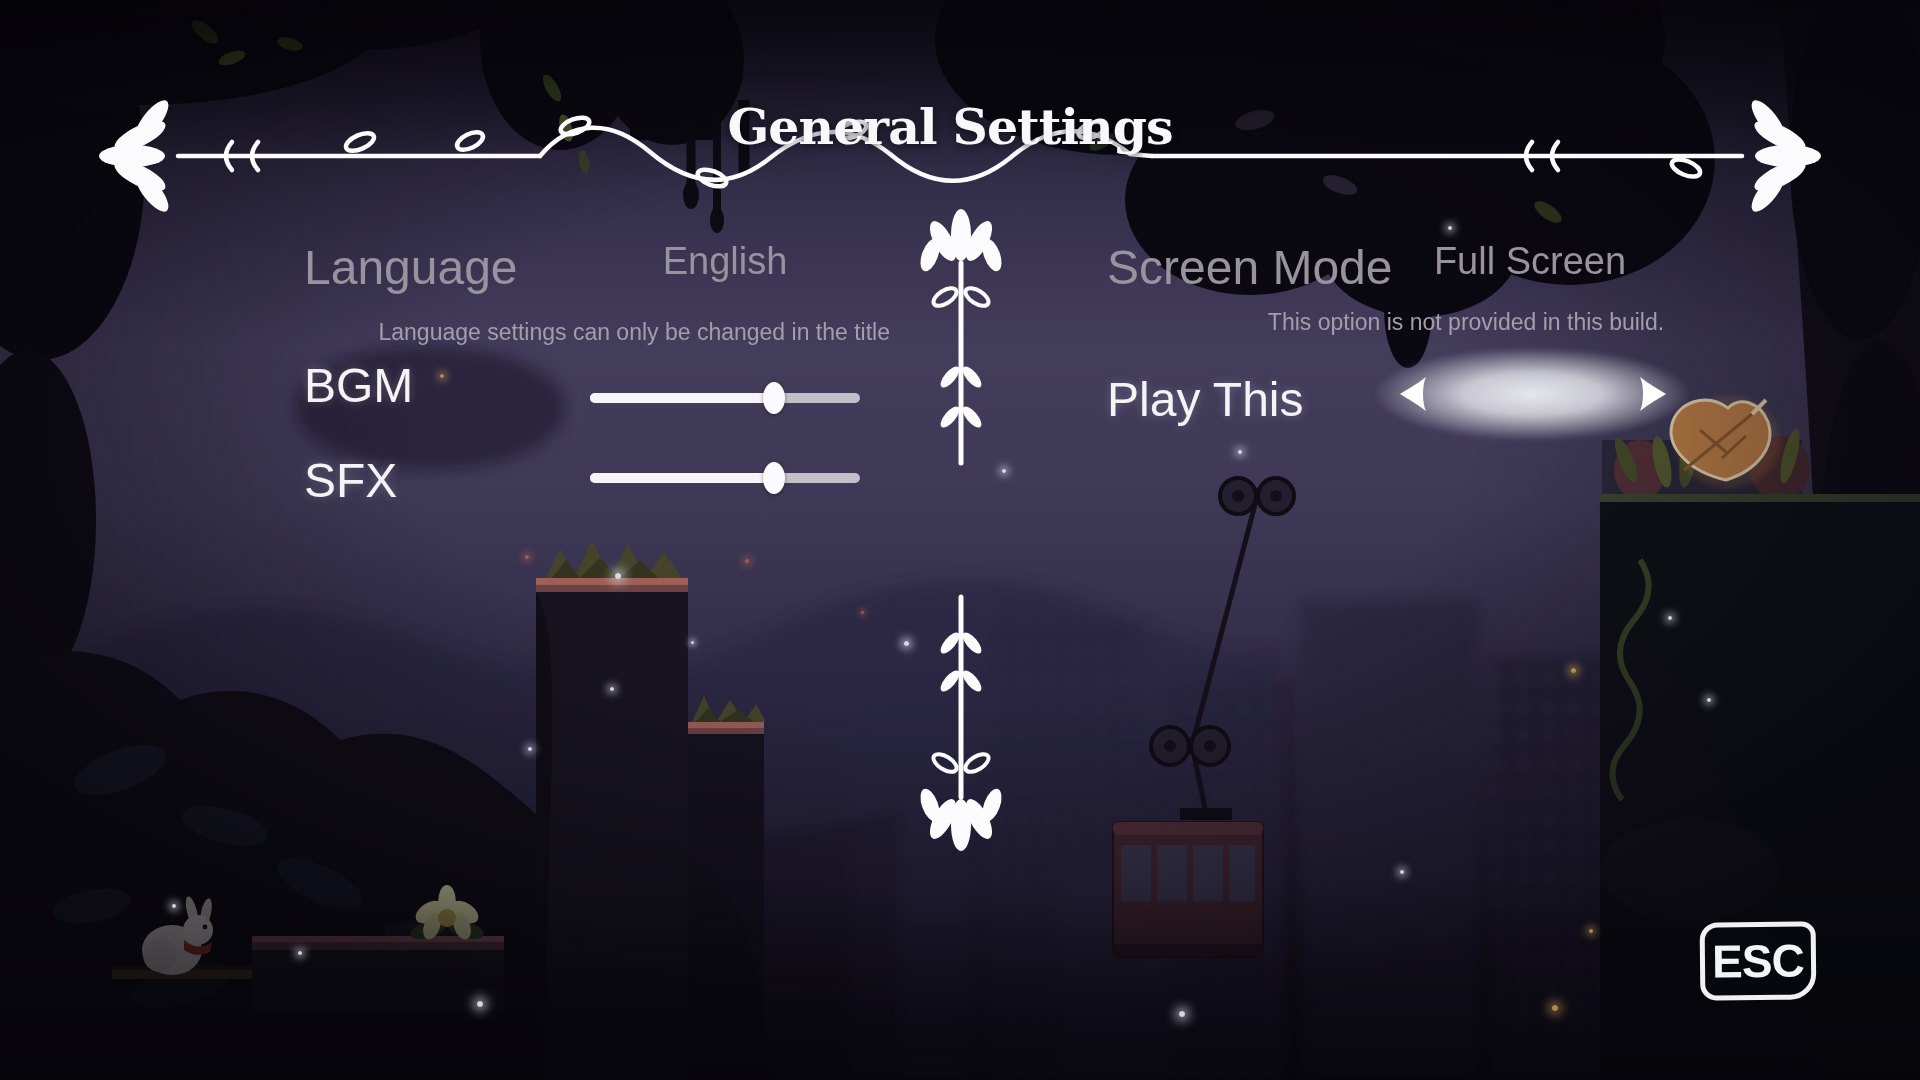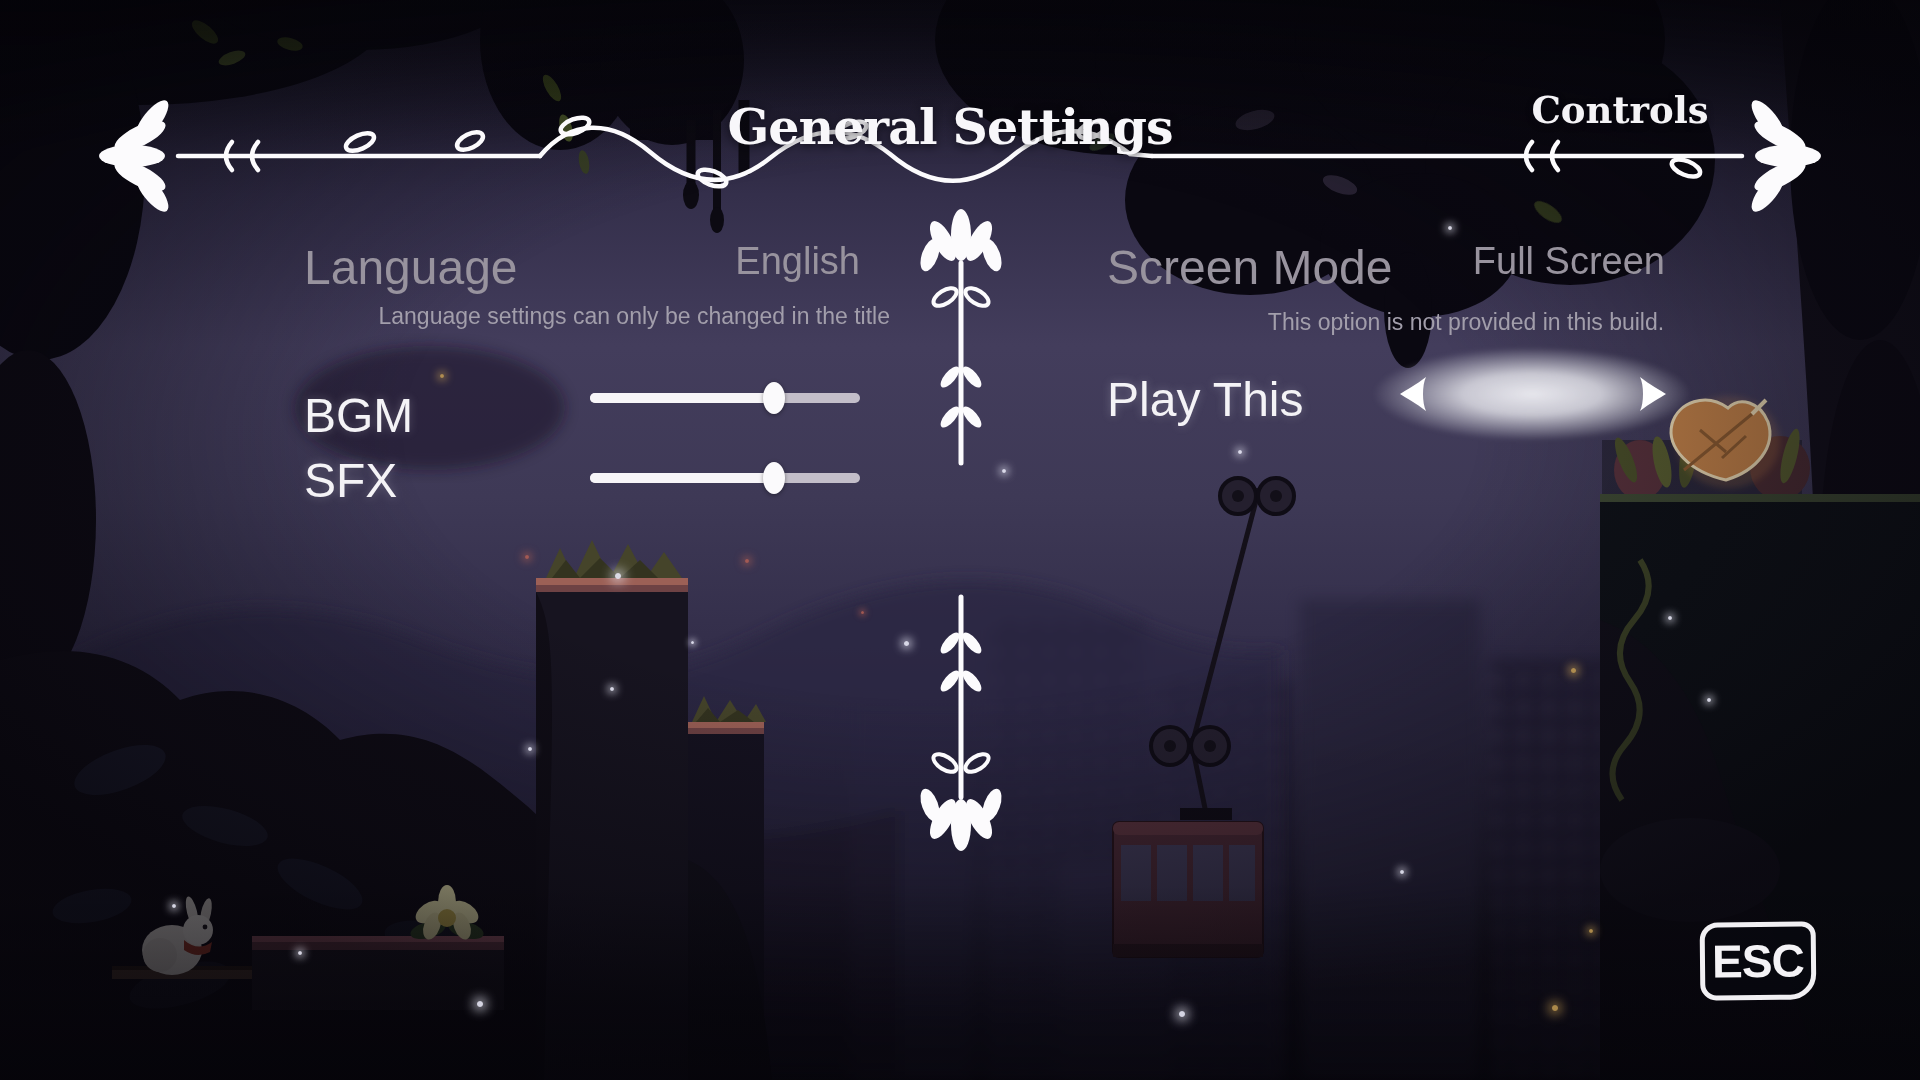--- a/index.html
+++ b/index.html
@@ -25,21 +25,21 @@
 
   
   .title{position:absolute;left:710px;top:98px;width:480px;text-align:center;
     font-family:"DejaVu Serif",serif;font-weight:700;font-size:49px;color:#f8f7fa;
     letter-spacing:-1px;text-shadow:0 2px 8px rgba(10,8,16,.7);}
   .tab-controls{position:absolute;left:1520px;top:88px;width:200px;text-align:center;
     font-family:"DejaVu Serif",serif;font-weight:700;font-size:37px;color:#f4f3f6;
     text-shadow:0 2px 6px rgba(10,8,16,.7);cursor:pointer;}
   .lbl{position:absolute;font-size:48px;color:#98939e;letter-spacing:0;}
   .lbl.bright{color:#f4f3f6;text-shadow:0 0 10px rgba(240,238,248,.25);}
-  .val{position:absolute;width:270px;text-align:right;font-size:38px;color:#98939e;}
+  .val{position:absolute;width:270px;text-align:center;font-size:38px;color:#98939e;}
   .val.bright{color:#fdfdfe;text-shadow:0 0 8px rgba(140,140,160,.8);}
   .note{position:absolute;font-size:23px;line-height:33px;color:#a29eab;}
 
   
   .slider{position:absolute;width:270px;height:34px;cursor:pointer;}
   .slider .track{position:absolute;left:0;right:0;top:12px;height:10px;border-radius:6px;
      background:rgba(206,202,211,.92);}
   .slider .fill{position:absolute;left:0;top:12px;height:10px;border-radius:6px 0 0 6px;
      background:#f7f5f8;width:var(--val,50%);}
   .slider .thumb{position:absolute;top:1px;left:var(--val,50%);transform:translateX(-50%);
@@ -345,29 +345,28 @@
       <line x1="61" y1="58" x2="61" y2="258"></line>
       <line x1="61" y1="392" x2="61" y2="592"></line>
       <ellipse cx="45" cy="92" rx="13" ry="6.5" stroke-width="4" transform="rotate(-32 45 92)"></ellipse>
       <ellipse cx="77" cy="92" rx="13" ry="6.5" stroke-width="4" transform="rotate(32 77 92)"></ellipse>
       <ellipse cx="45" cy="558" rx="13" ry="6.5" stroke-width="4" transform="rotate(32 45 558)"></ellipse>
       <ellipse cx="77" cy="558" rx="13" ry="6.5" stroke-width="4" transform="rotate(-32 77 558)"></ellipse>
     </g>
   </svg>
 
   <div class="title">General Settings</div>
-  <div class="tab-controls">Controls</div>
 
   <div class="lbl" style="left:304px;top:240px">Language</div>
   <div class="val" style="left:590px;top:240px">English</div>
-  <div class="note" style="left:290px;top:300px;width:600px;text-align:right">
+  <div class="note" style="left:290px;top:316px;width:600px;text-align:right">
     <div>Language settings can only be changed in the title</div>
   </div>
 
-  <div class="lbl bright" style="left:304px;top:388px">BGM</div>
+  <div class="lbl bright" style="left:304px;top:358px">BGM</div>
   <div class="slider" style="left: 590px; top: 381px; --val: 68%;">
     <div class="track"></div>
     <div class="fill"></div>
     <div class="thumb"></div>
   </div>
 
   <div class="lbl bright" style="left:304px;top:453px">SFX</div>
   <div class="slider" style="left: 590px; top: 461px; --val: 68%;">
     <div class="track"></div>
     <div class="fill"></div>

